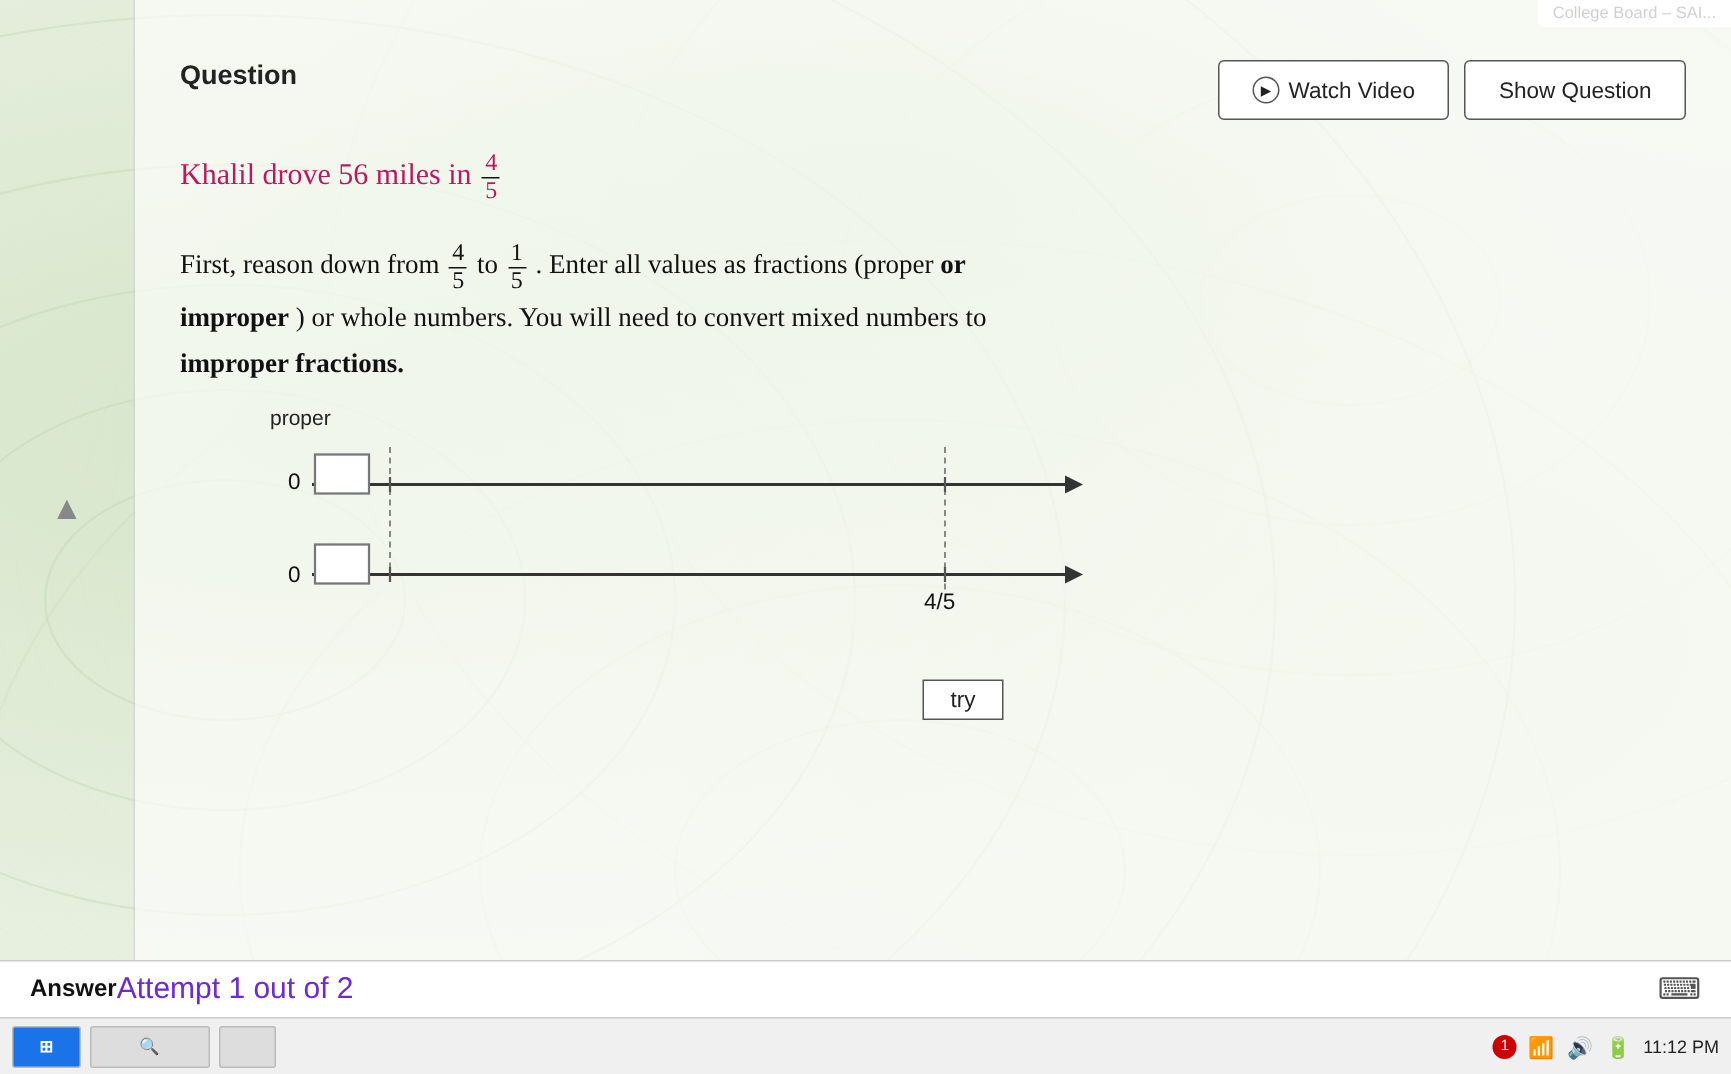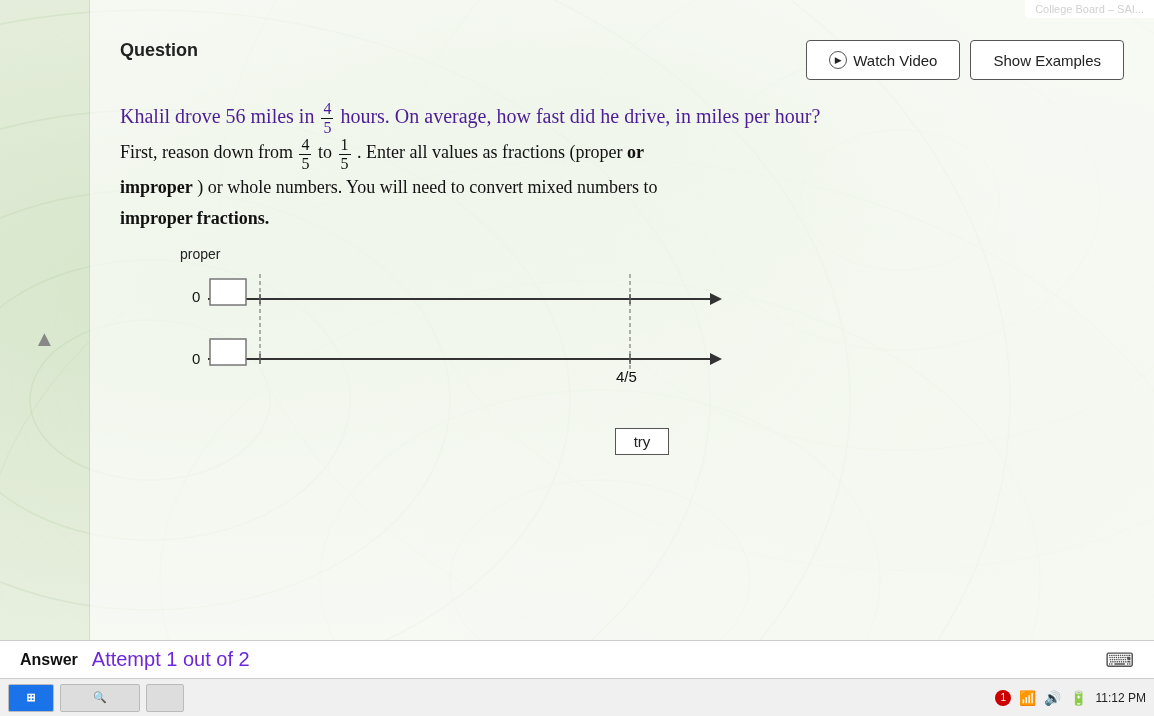--- a/index.html
+++ b/index.html
@@ -67,21 +67,22 @@
       justify-content: center;
       width: 18px;
       height: 18px;
       border: 1.5px solid #555;
       border-radius: 50%;
       font-size: 9px;
     }
 
     .question-text {
       font-size: 20px;
-      color: #4c1d95;
+      color: #be185d;
+      margin-bottom: 24px;
       line-height: 1.5;
     }
 
     .fraction {
       display: inline-flex;
       flex-direction: column;
       align-items: center;
       vertical-align: middle;
       margin: 0 2px;
       font-size: 16px;
@@ -159,21 +160,21 @@
       border-top: 1px solid #ccc;
       display: flex;
       align-items: center;
       padding: 0 20px;
       justify-content: space-between;
     }
 
     .answer-section {
       display: flex;
       align-items: center;
-      gap: 14px;
+      gap: 0;
     }
 
     .answer-label {
       font-weight: bold;
       font-size: 16px;
       font-family: Arial, sans-serif;
       color: #111;
     }
 
     .attempt-text {
@@ -326,32 +327,31 @@
   <div class="content-z">
 
     <div class="header-row">
       <div class="question-label">Question</div>
       <div class="header-buttons">
         <button class="btn-watch-video">
           <span class="play-circle">▶</span>
           <span>Watch Video</span>
         </button>
         <button class="btn-show-examples">
-          <span>Show Examples</span>
+          <span>Show Question</span>
         </button>
       </div>
     </div>
 
     <div class="question-text">
       <span>Khalil drove 56 miles in</span>
       <span class="fraction">
         <span class="numerator">4</span>
         <span class="denominator">5</span>
       </span>
-      <span>hours. On average, how fast did he drive, in miles per hour?</span>
     </div>
 
     <div class="instructions">
       <span>First, reason down from</span>
       <span class="fraction">
         <span class="numerator">4</span>
         <span class="denominator">5</span>
       </span>
       <span>to</span>
       <span class="fraction">

